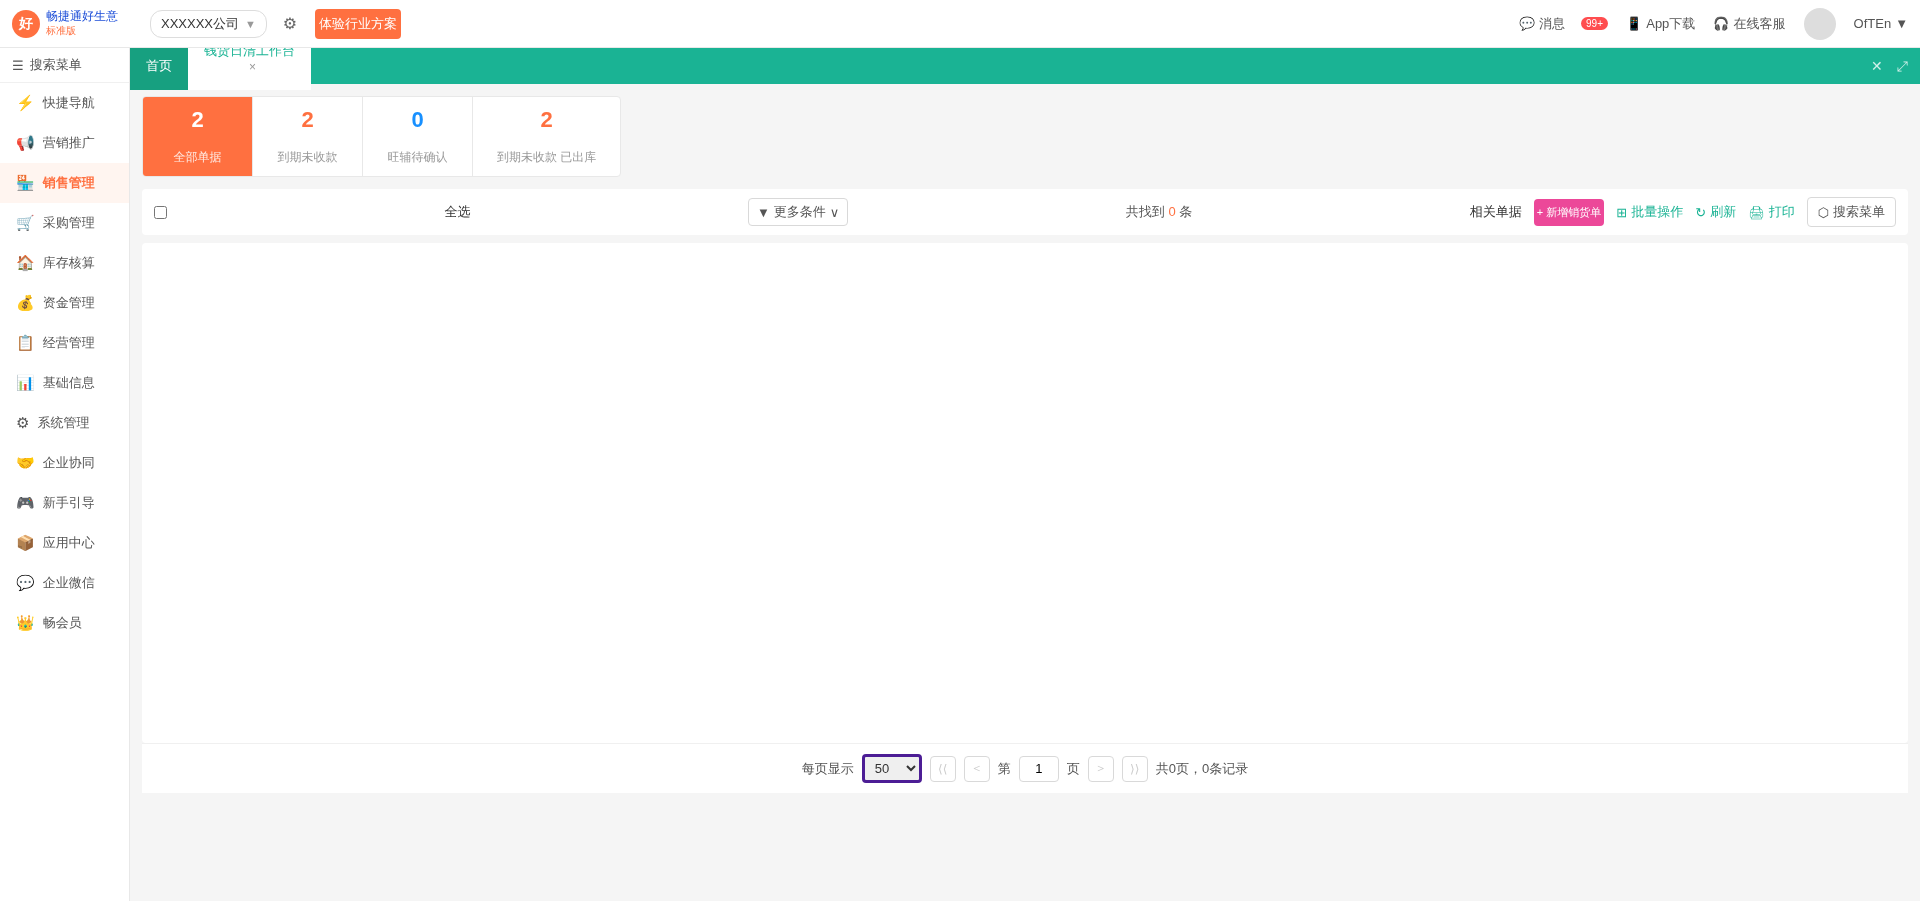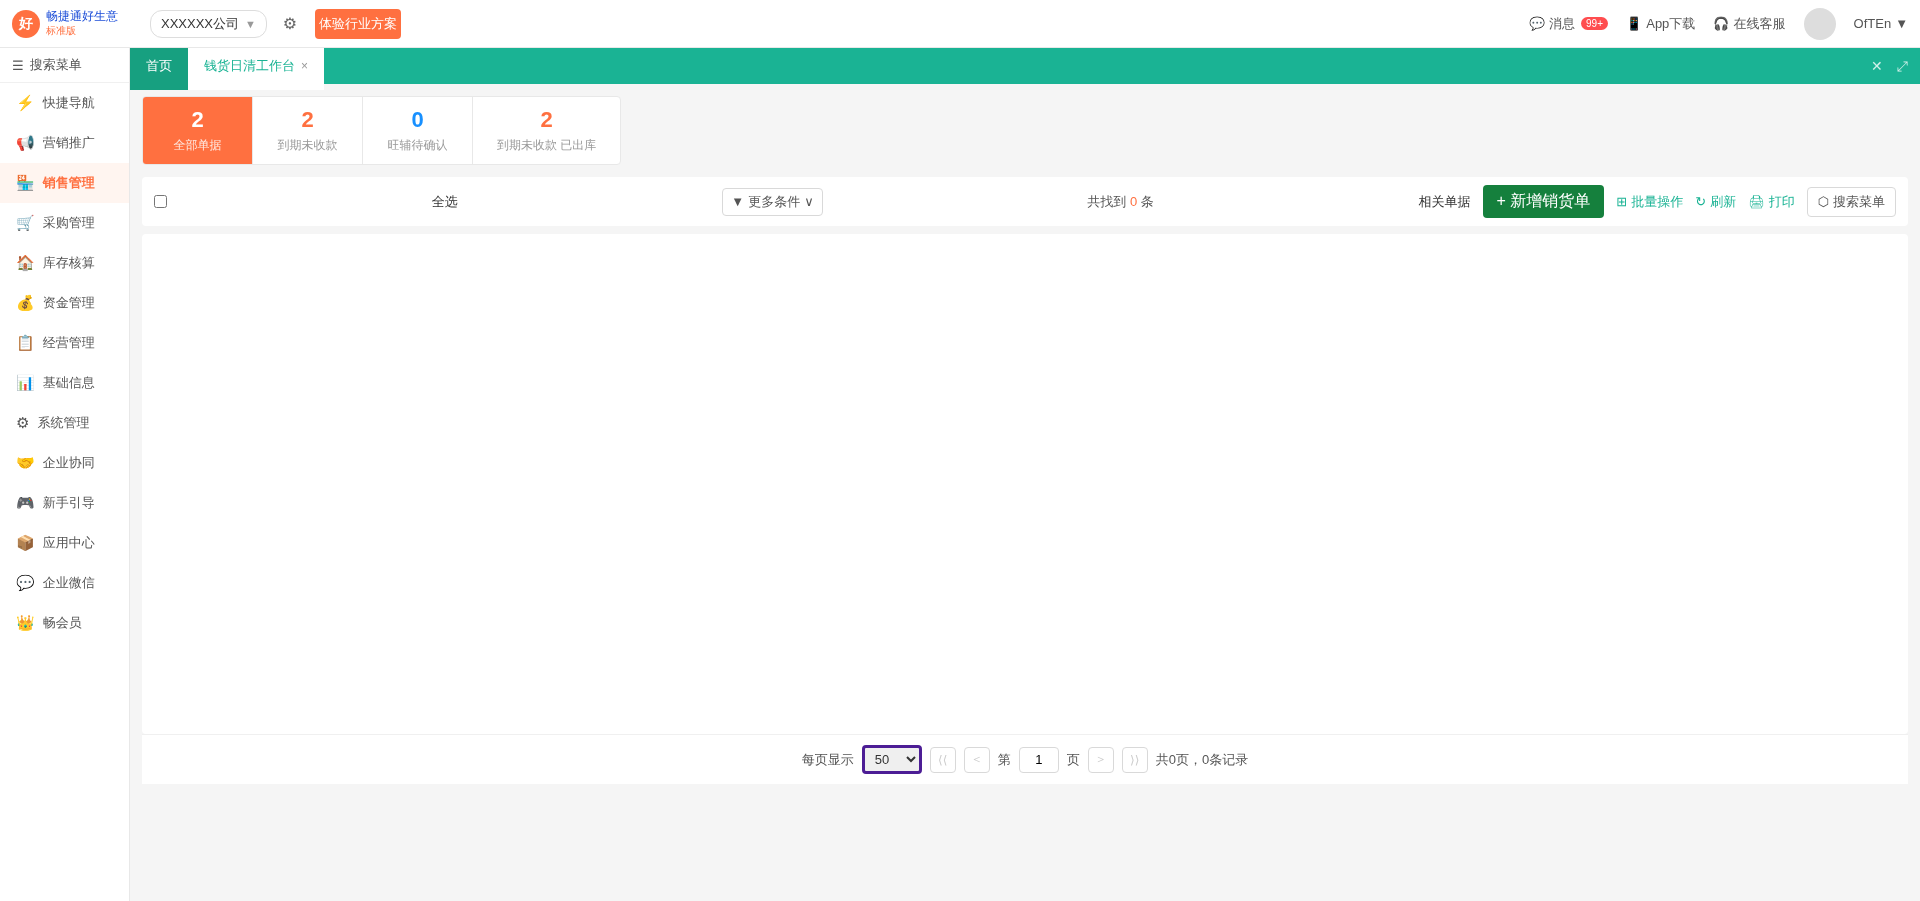--- a/index.html
+++ b/index.html
@@ -74,21 +74,21 @@
     .topbar-action {
       display: flex; align-items: center; gap: 4px;
       cursor: pointer; color: #555; font-size: 13px;
     }
     .badge {
       background: #ff4d4f;
       color: #fff;
       border-radius: 10px;
       font-size: 10px;
       padding: 1px 5px;
-      margin-left: 2px;
+      margin-left: 12px;
     }
     .avatar {
       width: 32px; height: 32px;
       border-radius: 50%;
       background: #ddd;
     }
 
     
     .nav-tabs {
       position: fixed;
@@ -106,20 +106,21 @@
       cursor: pointer;
       color: rgba(255,255,255,0.85);
       font-size: 13px;
       position: relative;
     }
     .nav-tab.home { background: #17a080; color: #fff; }
     .nav-tab.active {
       background: #fff;
       color: #1ab394;
       border-radius: 4px 4px 0 0;
+      flex-direction: column;
     }
     .nav-tab .close-tab {
       margin-left: 6px;
       font-size: 12px;
       color: #999;
       cursor: pointer;
     }
     .nav-tabs-right {
       margin-left: auto;
       display: flex;
@@ -191,21 +192,21 @@
     .stat-tab {
       padding: 10px 24px;
       text-align: center;
       cursor: pointer;
       border-right: 1px solid #e8e8e8;
       min-width: 110px;
     }
     .stat-tab:last-child { border-right: none; }
     .stat-tab.active-stat { background: #ff7040; color: #fff; }
     .stat-tab .stat-num { font-size: 22px; font-weight: bold; }
-    .stat-tab .stat-label { font-size: 12px; color: #999; margin-top: 4px; }
+    .stat-tab .stat-label { font-size: 12px; color: #999; margin-top: 16px; }
     .stat-tab.active-stat .stat-label { color: rgba(255,255,255,0.85); }
     .stat-tab.active-stat .stat-num { color: #fff; }
 
     
     .toolbar {
       display: flex;
       align-items: center;
       background: #fff;
       padding: 8px 12px;
       border-radius: 4px;
@@ -226,27 +227,27 @@
     }
     .found-text { font-size: 13px; color: #555; }
     .found-count { color: #ff7040; }
 
     .action-btn {
       display: flex; align-items: center; gap: 4px;
       cursor: pointer; color: #1ab394; font-size: 13px;
       padding: 4px 0;
     }
     .add-btn {
-      background: #15803d;
+      background: #ec4899;
       color: #fff;
       border: none;
       border-radius: 4px;
-      padding: 6px 14px;
-      cursor: pointer;
-      font-size: 16px;
+      padding: 6px 3px;
+      cursor: pointer;
+      font-size: 11px;
       display: flex; align-items: center; gap: 4px;
     }
     .new-version-btn {
       display: flex; align-items: center; gap: 4px;
       cursor: pointer; color: #555;
       padding: 5px 10px;
       border: 1px solid #d9d9d9;
       border-radius: 4px;
       font-size: 13px;
     }

